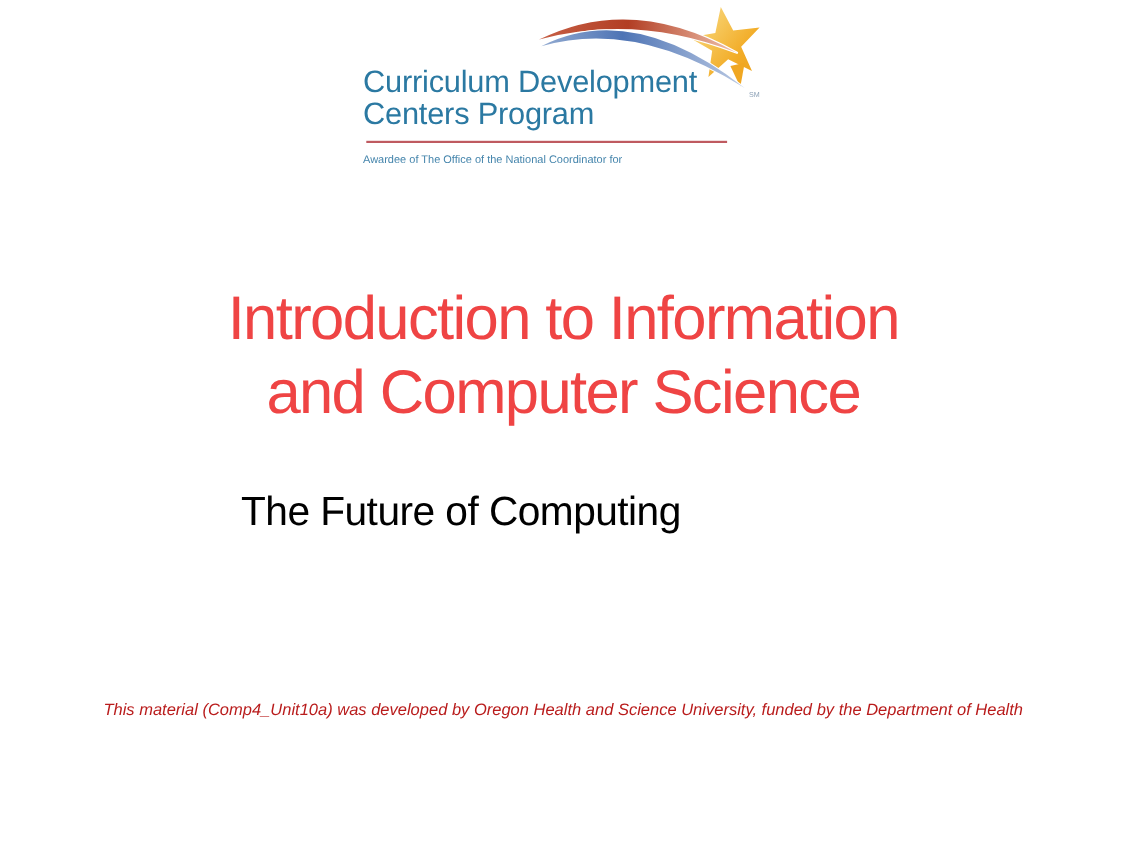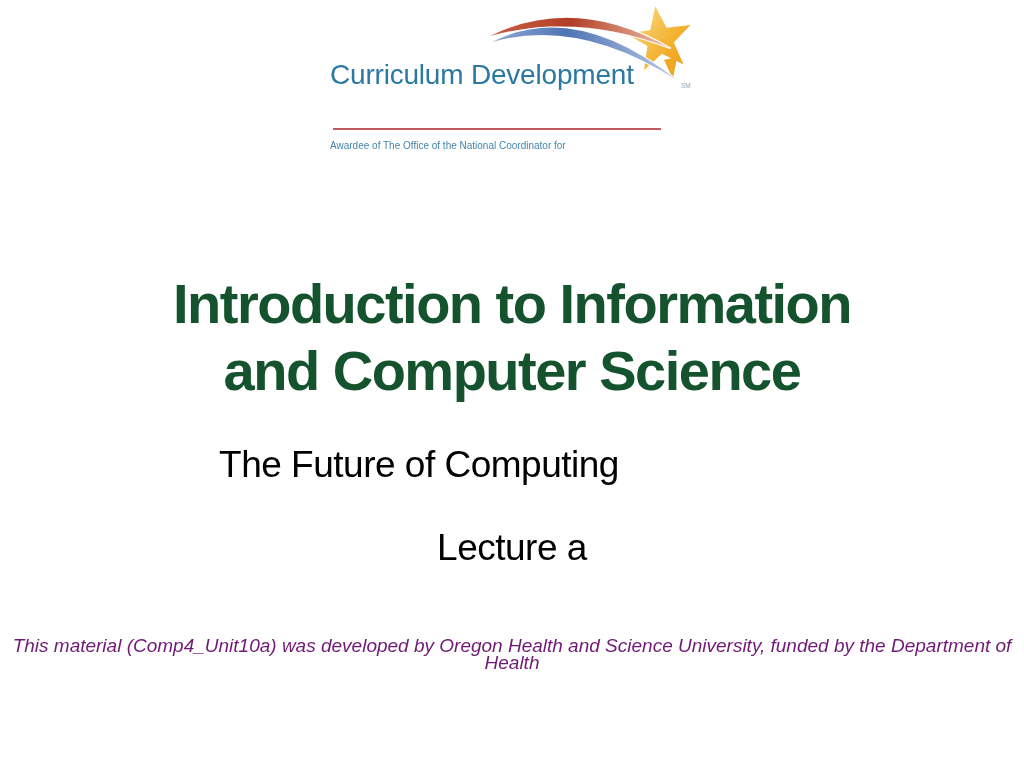--- a/index.html
+++ b/index.html
@@ -44,29 +44,29 @@
     font-size: 10px;
     line-height: 17px;
     font-weight: 500;
     color: #4585ac;
     white-space: nowrap;
   }
 
   
   .title {
     position: absolute;
-    left: 0; top: 270px;
+    left: 0; top: 255px;
     width: 1024px;
     margin: 0;
     text-align: center;
     font-size: 56px;
     line-height: 67px;
-    font-weight: 700;
+    font-weight: 400;
     letter-spacing: -1.5px;
-    color: #14532d;
+    color: #ef4444;
   }
   .subtitle {
     position: absolute;
     left: 0; top: 446px;
     width: 838px;
     text-align: center;
     font-size: 37px;
     line-height: 37px;
     letter-spacing: -0.5px;
     color: #000000;
@@ -80,23 +80,23 @@
     line-height: 37px;
     letter-spacing: -0.5px;
     color: #000000;
   }
   .footer {
     position: absolute;
     left: 0; top: 638px;
     width: 1024px;
     text-align: center;
     font-style: italic;
-    font-size: 19px;
+    font-size: 15px;
     line-height: 16.5px;
-    color: #701a75;
+    color: #b91c1c;
   }
 </style>
 </head>
 <body>
 
 <div class="slide">
 
   <div>
 
     <svg class="logo-graphic" viewBox="0 0 235 95" xmlns="http://www.w3.org/2000/svg">
@@ -127,32 +127,32 @@
 
       <path d="M10,36 Q95,-6 190,48 Q98,12 10,36 Z" fill="url(#redGrad)" stroke="#ffffff" stroke-width="2" paint-order="stroke" stroke-linejoin="round"></path>
 
       <path d="M12,42 Q95,0 197,80 Q98,17 12,42 Z" fill="url(#blueGrad)" stroke="#ffffff" stroke-width="2" paint-order="stroke" stroke-linejoin="round"></path>
 
       <text x="201" y="88" font-size="6.5" fill="#8fa3b8" font-family="Liberation Sans, sans-serif">SM</text>
     </svg>
 
     <div class="logo-title">
       <div>Curriculum Development</div>
+      <div>Centers Program</div>
     </div>
 
     <div class="logo-rule"></div>
 
     <div class="logo-sub">
       <div>Awardee of The Office of the National Coordinator for</div>
     </div>
   </div>
 
   <h1 class="title"><span>Introduction to Information</span><br><span>and Computer Science</span></h1>
 
   <div class="subtitle">The Future of Computing</div>
 
-  <div class="lecture">Lecture a</div>
 
   <div class="footer">
     <div>This material (Comp4_Unit10a) was developed by Oregon Health and Science University, funded by the Department of Health</div>
   </div>
 
 </div>
 
 </body></html>

